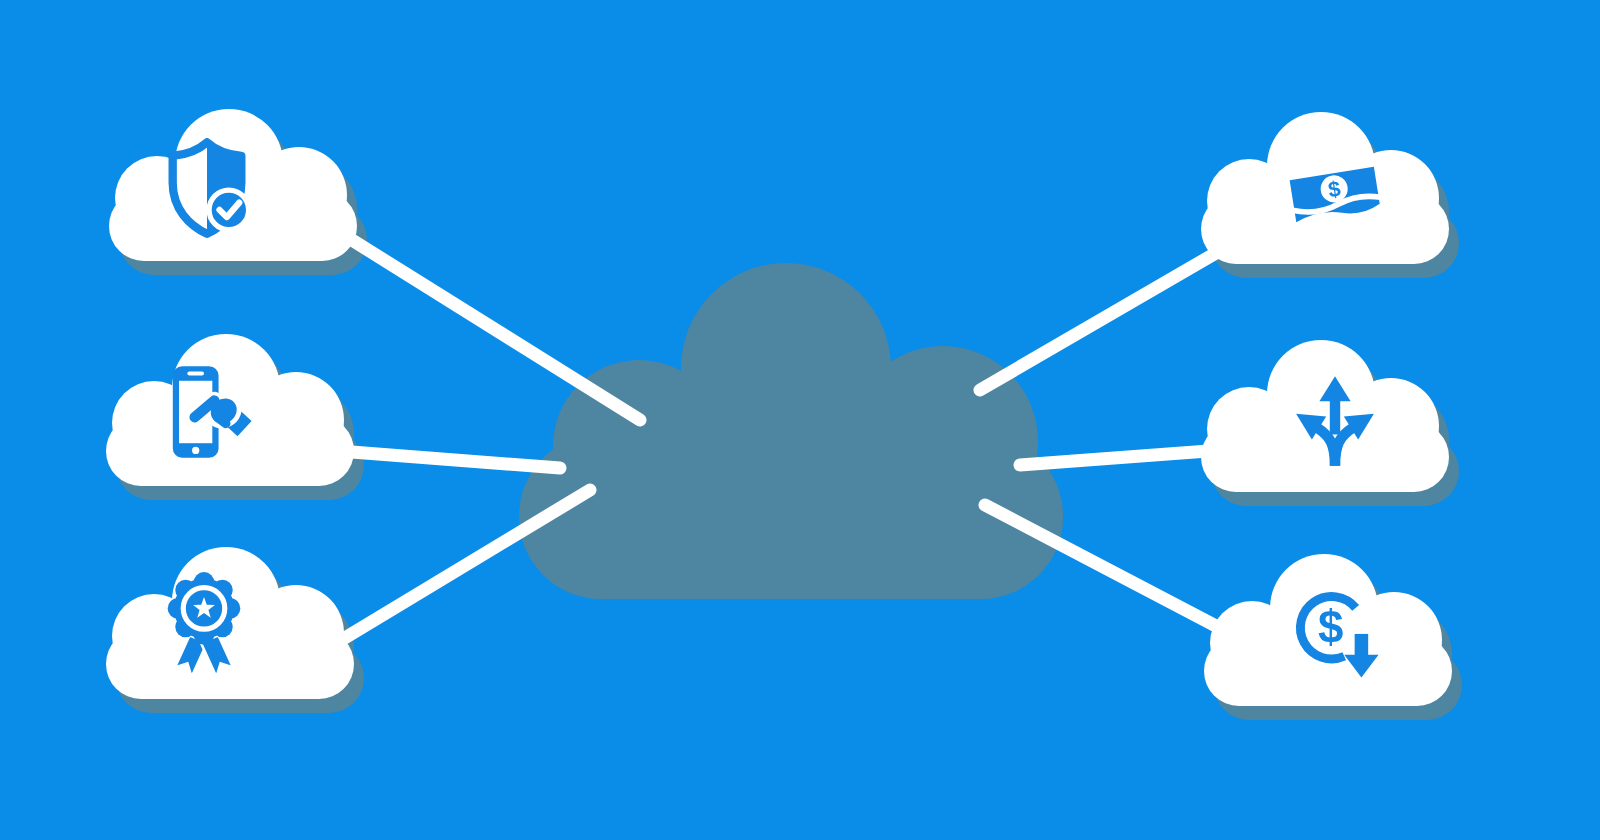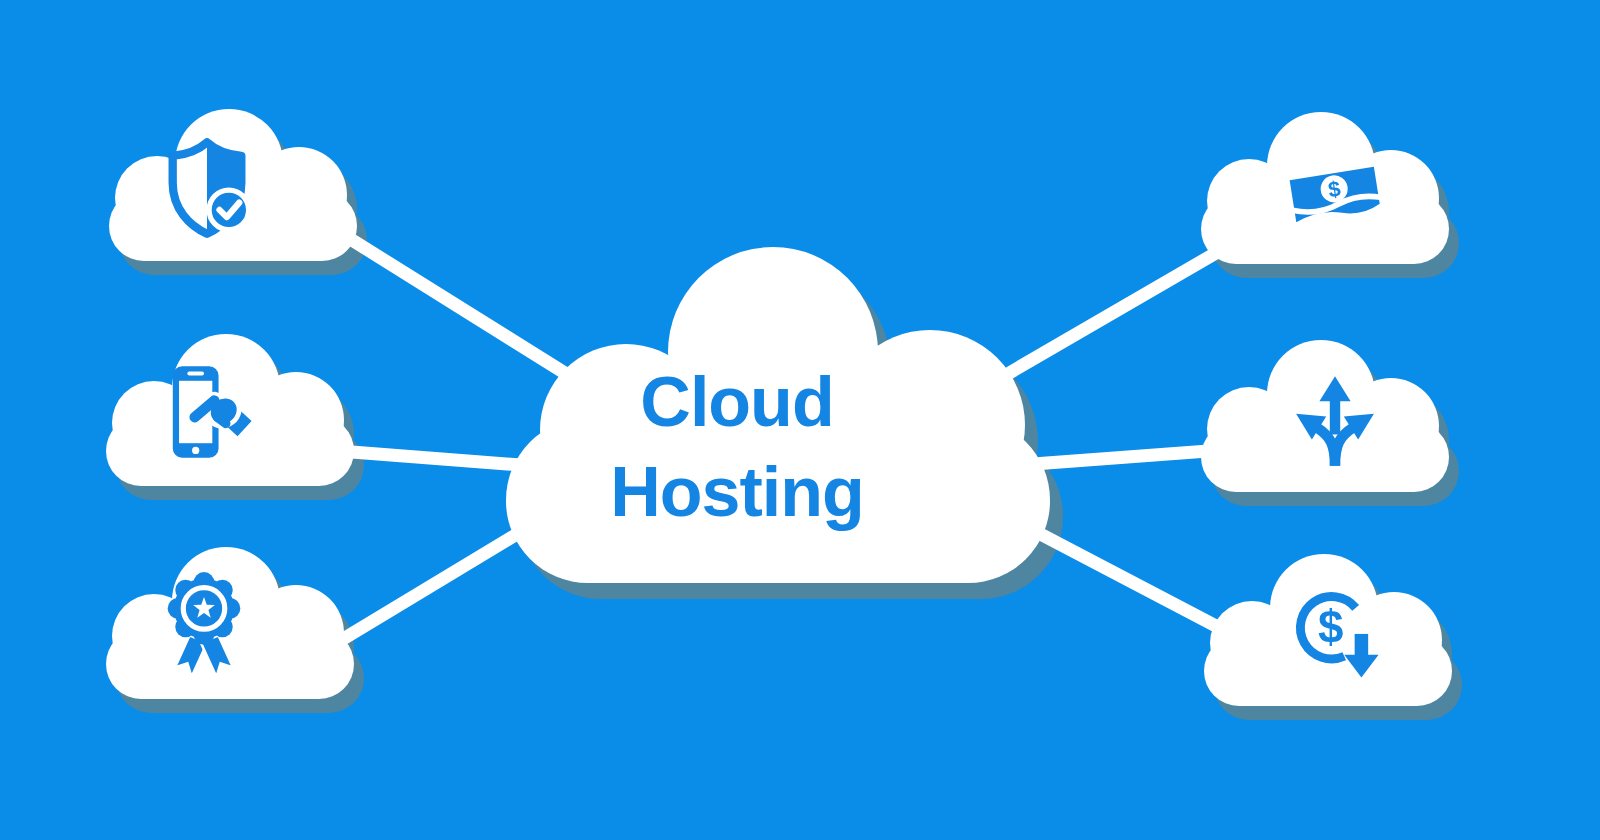--- a/index.html
+++ b/index.html
@@ -177,24 +177,15 @@
           <use href="#cloudS" class="fill-cloud"></use>
         </svg>
       <svg class="icon" viewBox="0 0 100 100">
         <path class="stroke-accent" stroke-width="8.5" d="M67 23 A30 30 0 1 0 56 69.5"></path>
         <text class="fill-accent" x="43" y="57" font-size="44" text-anchor="middle">$</text>
         <rect class="fill-accent" x="66" y="48" width="13" height="22"></rect>
         <polygon class="fill-accent" points="56,68 89,68 72.5,90"></polygon>
       </svg>
     </div>
 
-    <div class="node center" style="left:498px;top:240px">
-      <svg class="cloud-svg" viewBox="0 0 560 350">
-          <use href="#cloudB" class="fill-cloud"></use>
-        </svg>
-      <div class="center-title">
-        <div>Cloud</div>
-        <div>Hosting</div>
-      </div>
-    </div>
 
   </div>
 </div>
 
 </body></html>

